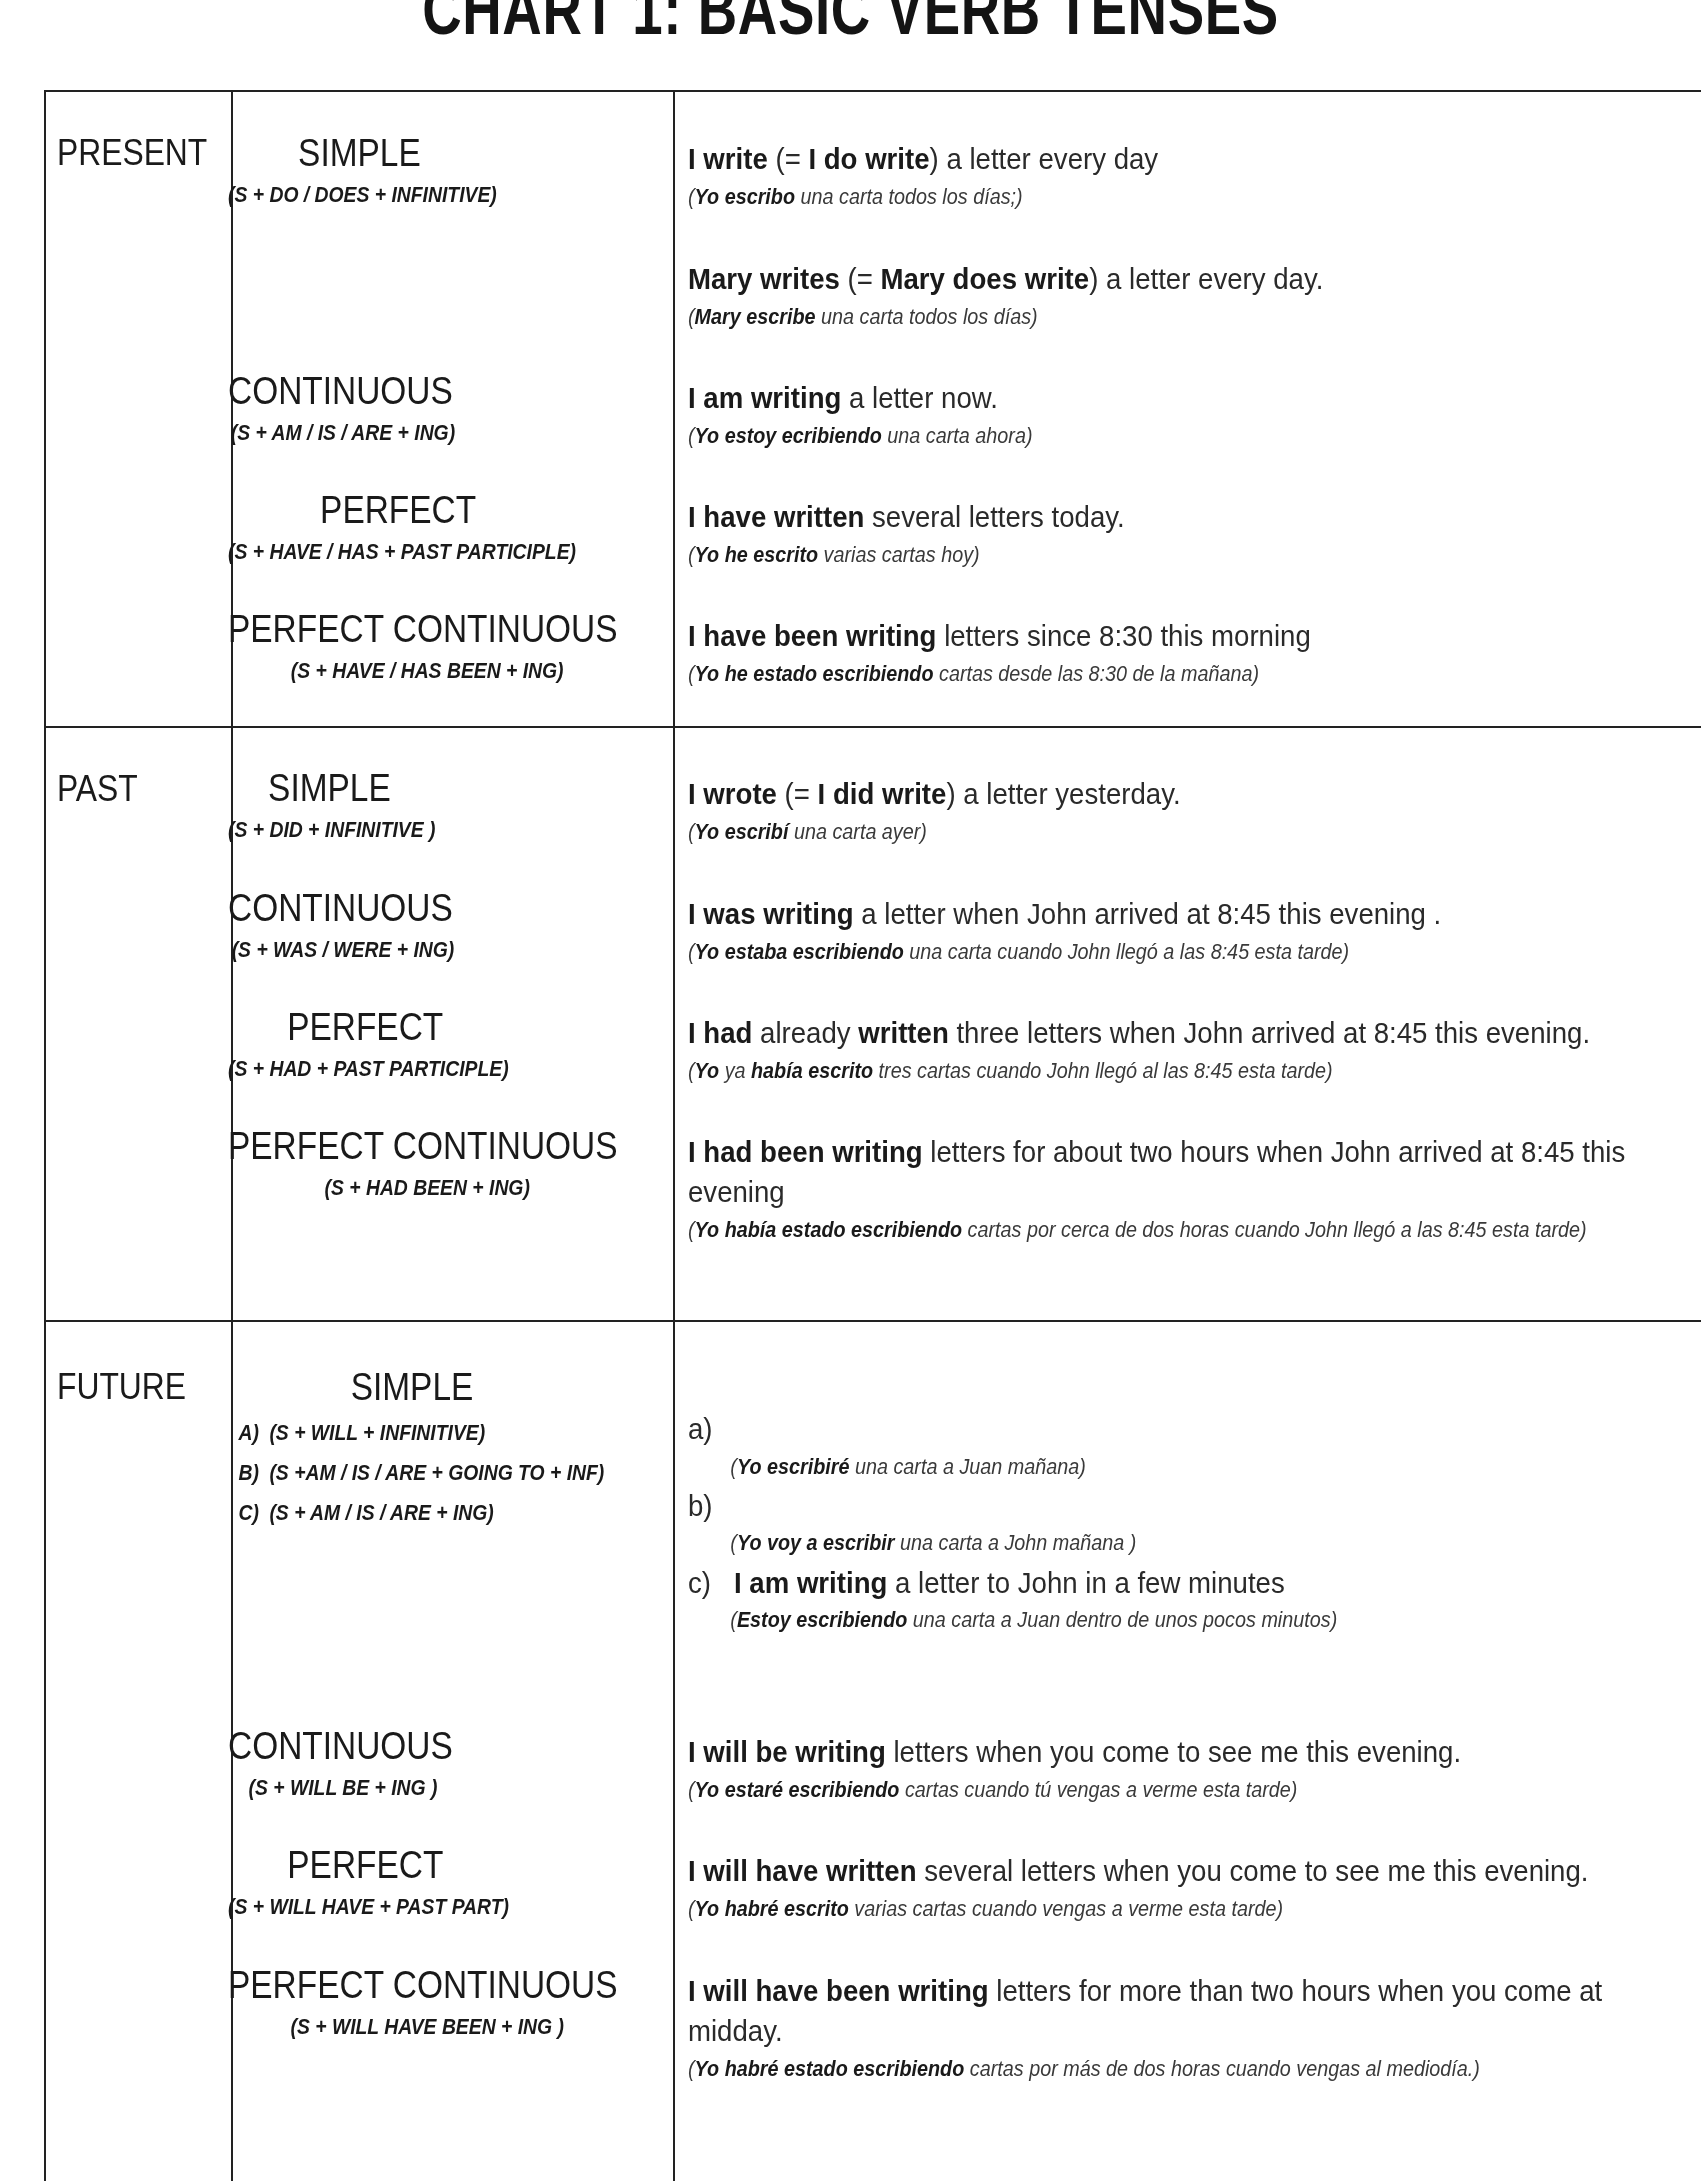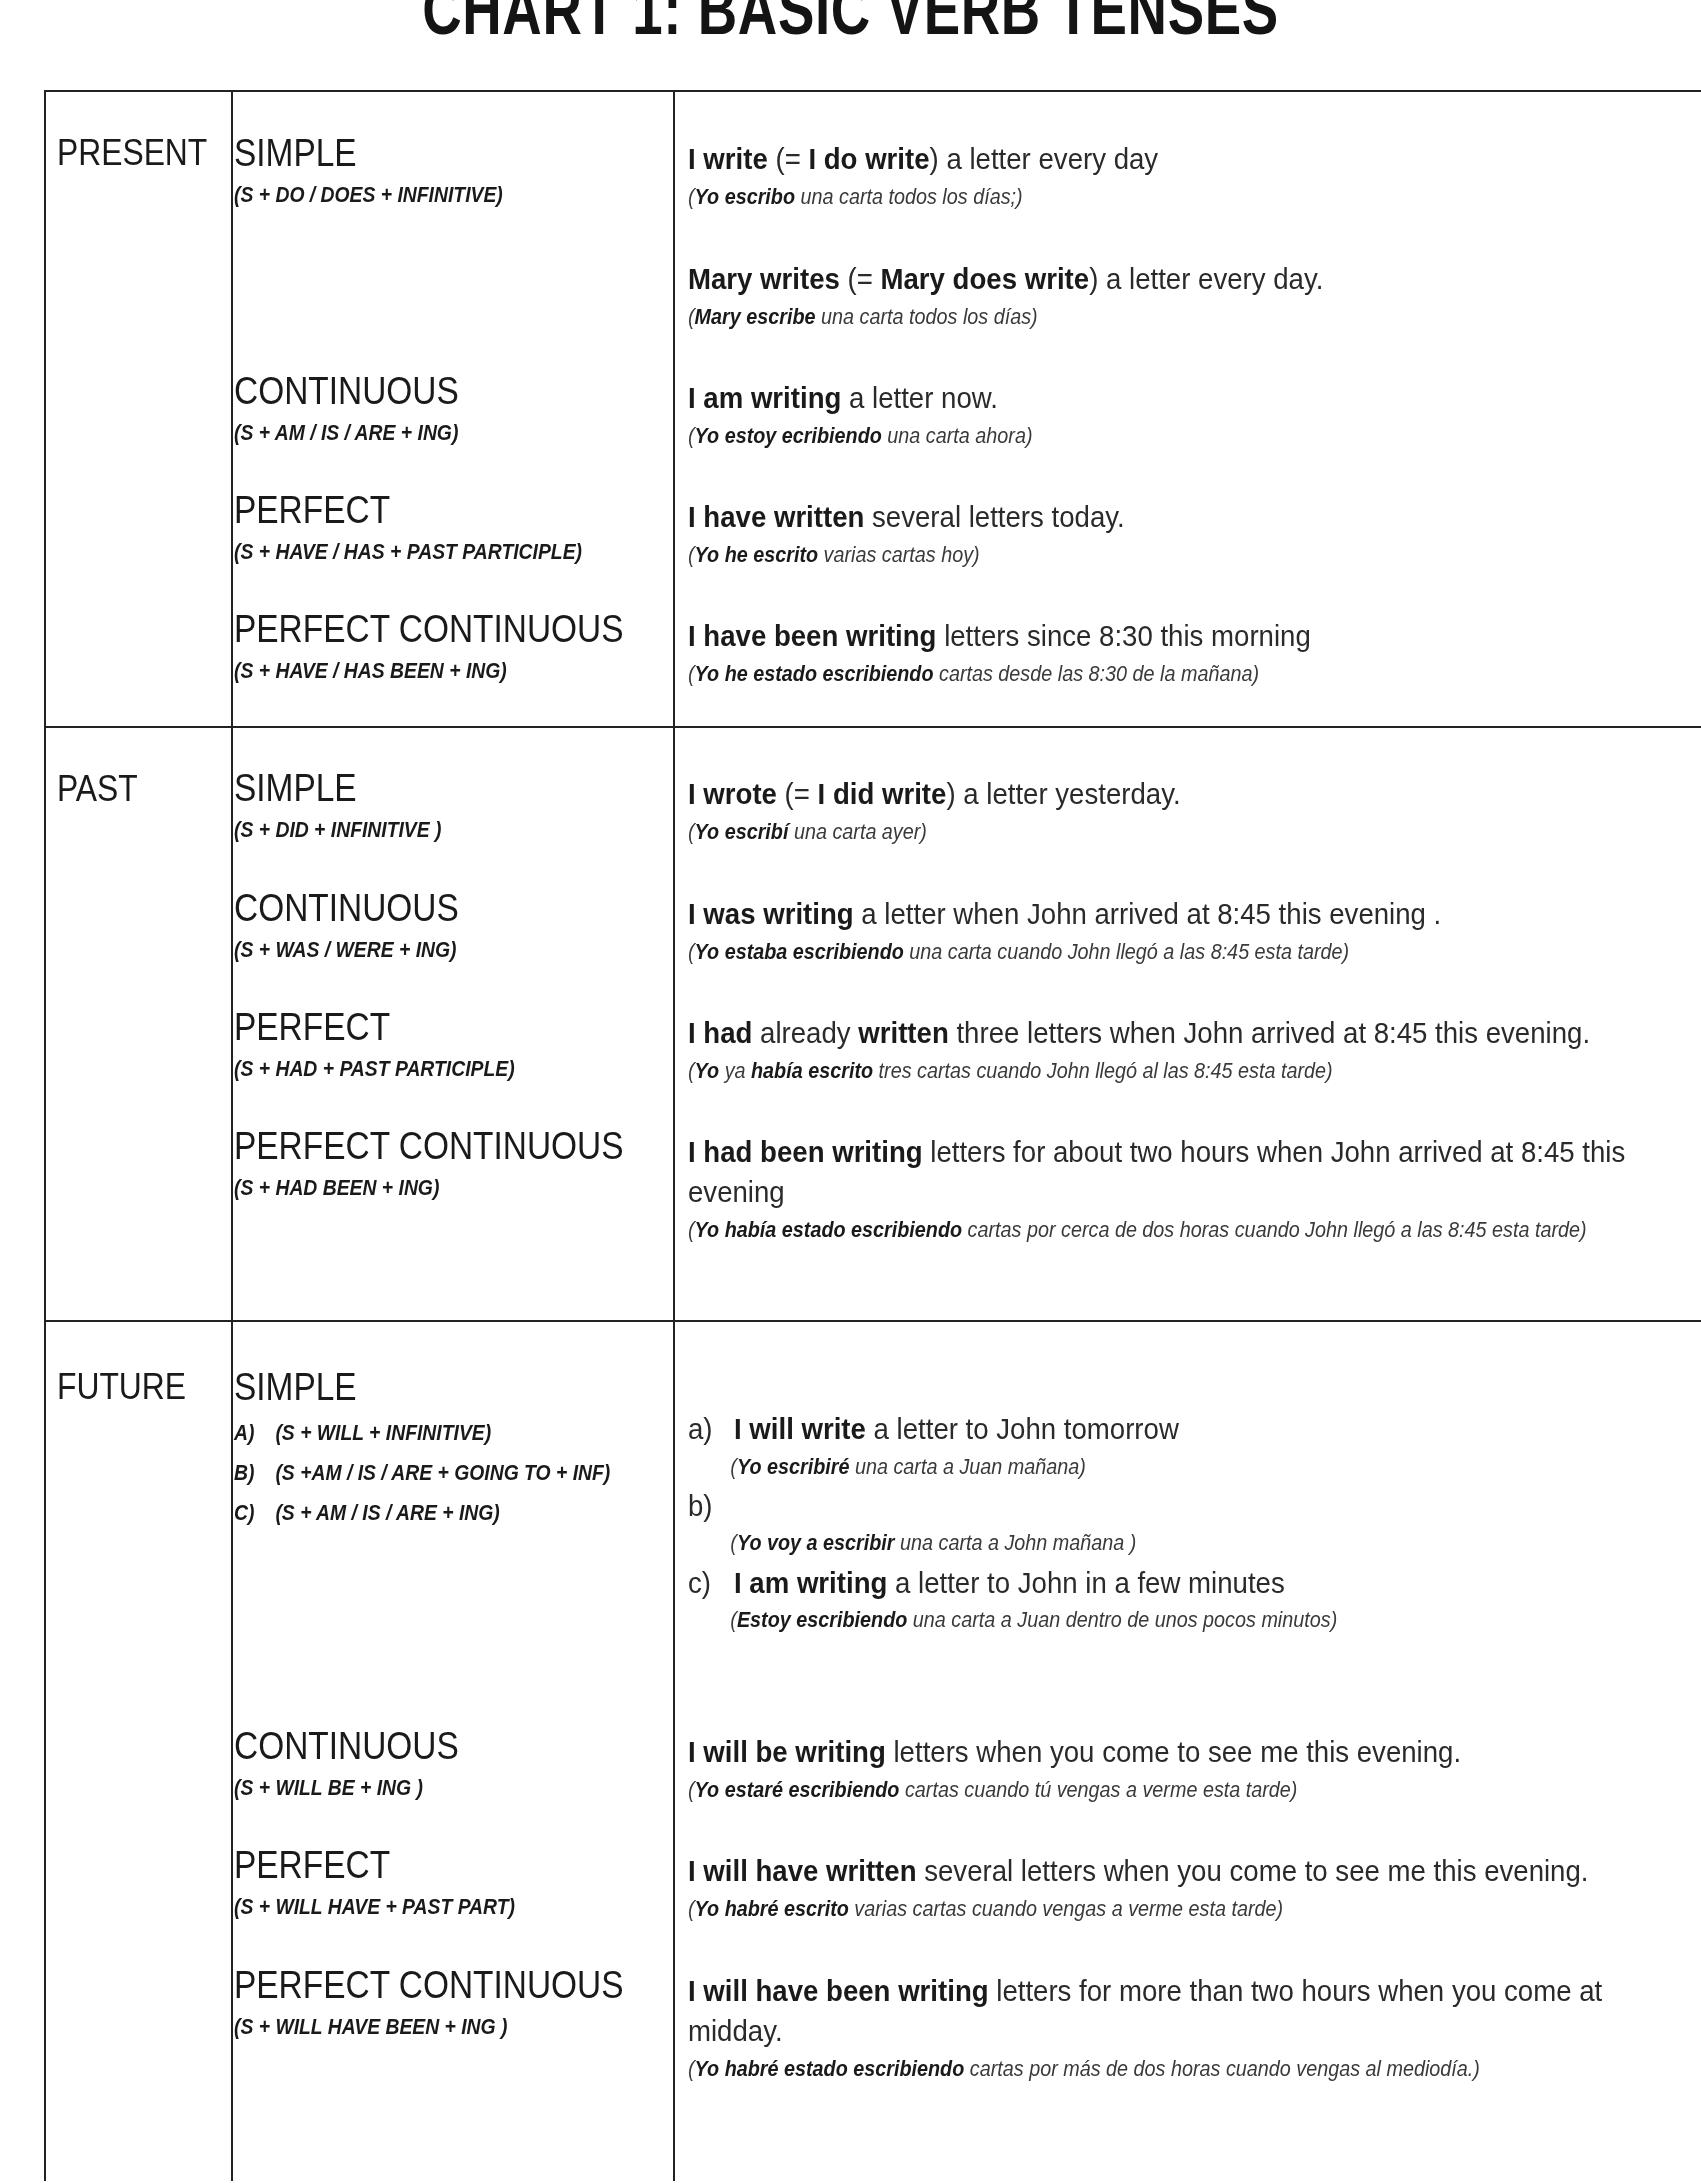--- a/index.html
+++ b/index.html
@@ -34,21 +34,21 @@
     .tense {
       position: absolute;
       left: 57px;
       font-size: 37px;
       transform: scaleX(0.86);
       transform-origin: left top;
       color: #1a1a1a;
       white-space: nowrap;
     }
 
-    .aspect-block { position: absolute; left: 234px; }
+    .aspect-block { position: absolute; left: 228px; text-align: center; }
     .aspect-name {
       font-size: 38px;
       transform: scaleX(0.88);
       transform-origin: left top;
       white-space: nowrap;
       color: #1a1a1a;
       line-height: 45px;
     }
     .formula {
       font-size: 21.5px;
@@ -209,23 +209,20 @@
       <div class="formula-row" style="line-height:40px;">
         <span class="formula-letter">C)</span>
         <span>(S + AM / IS / ARE + ING)</span>
       </div>
     </div>
   </div>
 
   <div class="example-block" style="top:1409px;">
     <div class="list-row">
       <span class="list-letter">a)</span>
-      <div class="list-body">
-        <div class="eng"><b>I will write</b> a letter to John tomorrow</div>
-      </div>
     </div>
     <div class="spa indent" style="margin-bottom:3.2px;">(<b>Yo escribiré</b> una carta a Juan mañana)</div>
 
     <div class="list-row">
       <span class="list-letter">b)</span>
     </div>
     <div class="spa indent" style="margin-bottom:3.2px;">(<b>Yo voy a escribir</b> una carta a John mañana )</div>
 
     <div class="list-row">
       <span class="list-letter">c)</span>

